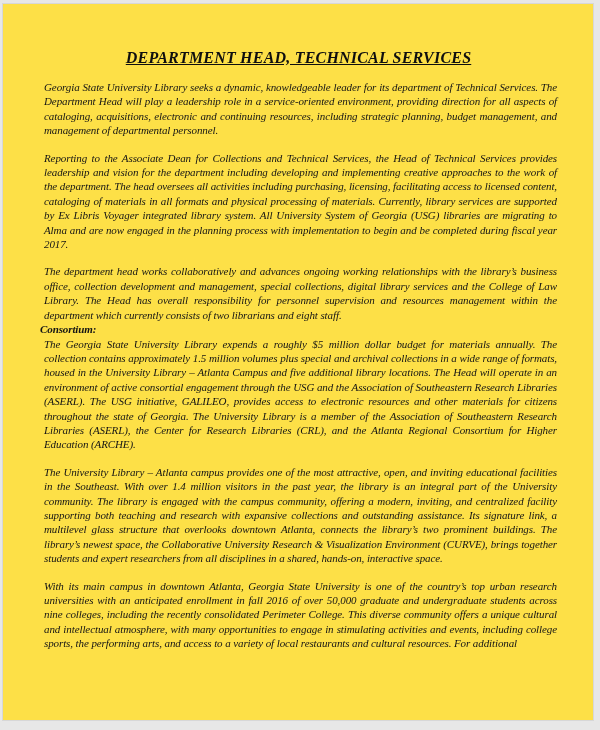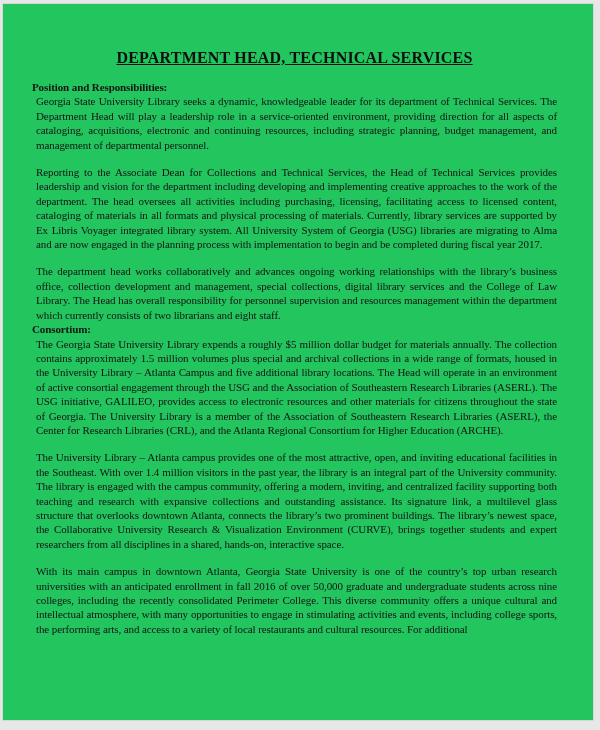--- a/index.html
+++ b/index.html
@@ -14,25 +14,26 @@
     overflow: hidden;
     font-family: "Liberation Serif", serif;
   }
   .page {
     position: absolute;
     left: 2px;
     top: 3px;
     width: 592px;
     height: 718px;
     box-sizing: border-box;
-    background: #22c55e;
+    background: #fde047;
     border: 1px solid #d7d7d7;
-    padding: 45px 36px 0 29px;
+    padding: 45px 36px 0 37px;
     overflow: hidden;
     color: #141414;
+    font-style: italic;
   }
   .doc-title {
     margin: 0 0 13px 0;
     font-size: 16px;
     font-weight: bold;
     text-align: center;
     text-decoration: underline;
     letter-spacing: 0.2px;
     color: #0f0f0f;
   }
@@ -59,21 +60,20 @@
 <body>
 
 <div class="canvas">
   <div class="page">
 
     <h1 class="doc-title">DEPARTMENT HEAD, TECHNICAL SERVICES</h1>
 
     <div class="doc-body">
 
       <section>
-        <h2 class="sec-heading">Position and Responsibilities:</h2>
         <p class="para">Georgia State University Library seeks a dynamic, knowledgeable leader for its department of Technical Services. The Department Head will play a leadership role in a service-oriented environment, providing direction for all aspects of cataloging, acquisitions, electronic and continuing resources, including strategic planning, budget management, and management of departmental personnel.</p>
         <p class="para">Reporting to the Associate Dean for Collections and Technical Services, the Head of Technical Services provides leadership and vision for the department including developing and implementing creative approaches to the work of the department. The head oversees all activities including purchasing, licensing, facilitating access to licensed content, cataloging of materials in all formats and physical processing of materials. Currently, library services are supported by Ex Libris Voyager integrated library system. All University System of Georgia (USG) libraries are migrating to Alma and are now engaged in the planning process with implementation to begin and be completed during fiscal year 2017.</p>
         <p class="para">The department head works collaboratively and advances ongoing working relationships with the library’s business office, collection development and management, special collections, digital library services and the College of Law Library. The Head has overall responsibility for personnel supervision and resources management within the department which currently consists of two librarians and eight staff.</p>
       </section>
 
       <section>
         <h2 class="sec-heading">Consortium:</h2>
         <p class="para">The Georgia State University Library expends a roughly $5 million dollar budget for materials annually. The collection contains approximately 1.5 million volumes plus special and archival collections in a wide range of formats, housed in the University Library – Atlanta Campus and five additional library locations. The Head will operate in an environment of active consortial engagement through the USG and the Association of Southeastern Research Libraries (ASERL). The USG initiative, GALILEO, provides access to electronic resources and other materials for citizens throughout the state of Georgia. The University Library is a member of the Association of Southeastern Research Libraries (ASERL), the Center for Research Libraries (CRL), and the Atlanta Regional Consortium for Higher Education (ARCHE).</p>
         <p class="para">The University Library – Atlanta campus provides one of the most attractive, open, and inviting educational facilities in the Southeast. With over 1.4 million visitors in the past year, the library is an integral part of the University community. The library is engaged with the campus community, offering a modern, inviting, and centralized facility supporting both teaching and research with expansive collections and outstanding assistance. Its signature link, a multilevel glass structure that overlooks downtown Atlanta, connects the library’s two prominent buildings. The library’s newest space, the Collaborative University Research &amp; Visualization Environment (CURVE), brings together students and expert researchers from all disciplines in a shared, hands-on, interactive space.</p>
         <p class="para">With its main campus in downtown Atlanta, Georgia State University is one of the country’s top urban research universities with an anticipated enrollment in fall 2016 of over 50,000 graduate and undergraduate students across nine colleges, including the recently consolidated Perimeter College. This diverse community offers a unique cultural and intellectual atmosphere, with many opportunities to engage in stimulating activities and events, including college sports, the performing arts, and access to a variety of local restaurants and cultural resources. For additional</p>

